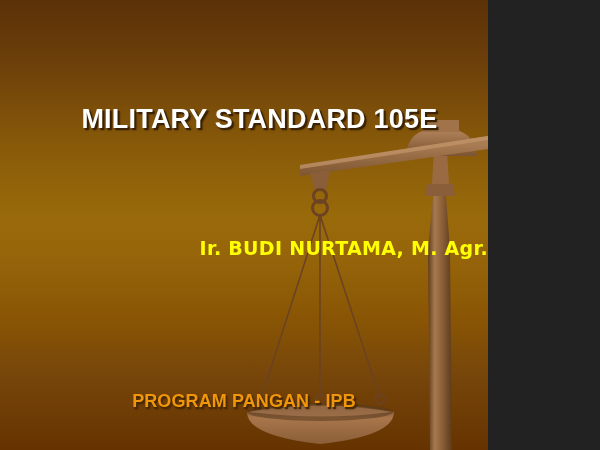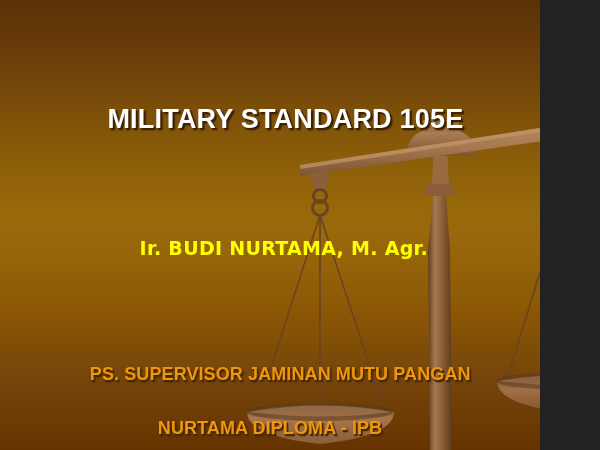--- a/index.html
+++ b/index.html
@@ -3,21 +3,21 @@
 <meta charset="utf-8">
 <title>MIL-STD-105E Title Slide</title>
 <style>
   html, body {
     margin: 0;
     padding: 0;
     background: #222;
   }
   #slide {
     position: relative;
-    width: 540px;
+    width: 488px;
     height: 450px;
     overflow: hidden;
     font-family: "Liberation Sans", sans-serif;
     
     background:
       linear-gradient(to bottom,
         #5b3107 0%,
         #6d400a 14%,
         #8a5c09 34%,
         #996a0a 48%,
@@ -58,20 +58,21 @@
   #title .l2 { display: block; }
 
   #authors {
     top: 205px;
     color: #ffff00;
     font-size: 19px;
     font-weight: bold;
     font-family: "DejaVu Sans", sans-serif;
     letter-spacing: 0.3px;
     line-height: 1.55;
+    text-align: right;
   }
   #authors .l2 { display: block; font-size: 18.5px; }
 
   #program {
     top: 334px;
     color: #f0960a;
     font-size: 18px;
     font-weight: bold;
     letter-spacing: 0.1px;
     line-height: 1.5;
@@ -169,17 +170,16 @@
 
   <div class="tx" id="title">
     <span>MILITARY STANDARD 105E</span>
   </div>
 
   <div class="tx" id="authors">
     <span>Ir. BUDI NURTAMA, M. Agr.</span>
   </div>
 
   <div class="tx" id="program">
-    <span>PS. SUPERVISOR JAMINAN MUTU PANGAN</span>
-    <span class="l2">NURTAMA DIPLOMA - IPB</span>
+    <span class="l2">PROGRAM PANGAN - IPB</span>
   </div>
 
 </div>
 
 </body></html>

